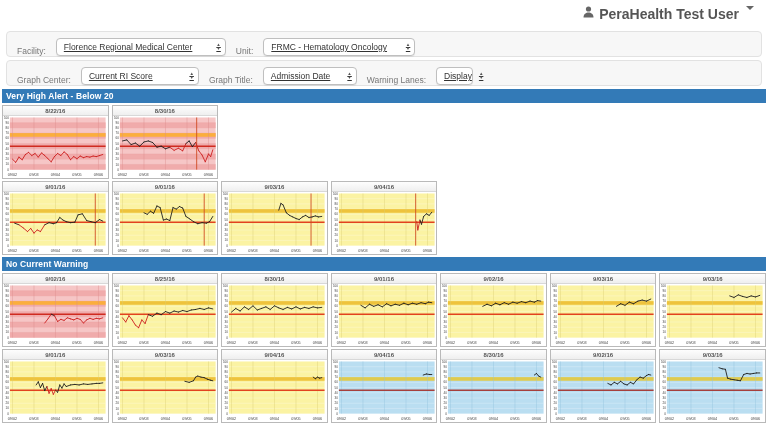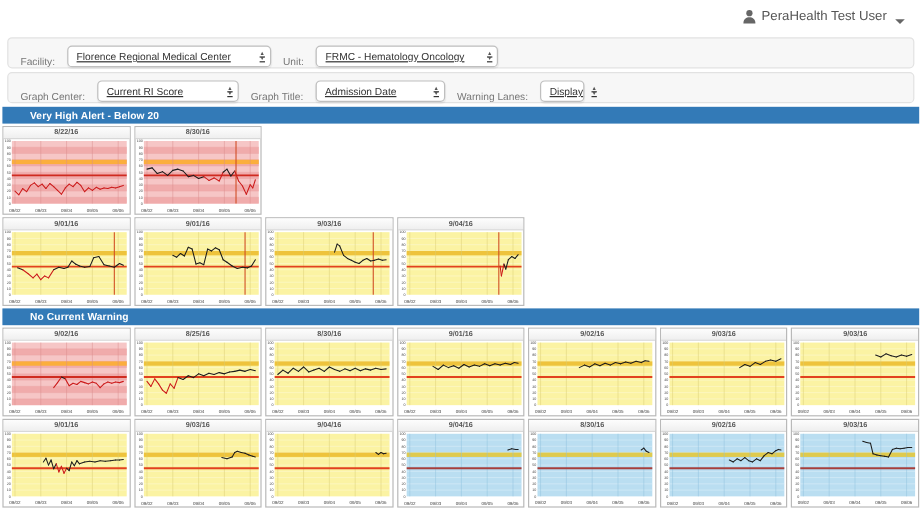--- a/index.html
+++ b/index.html
@@ -7,21 +7,21 @@
     --panel-bg:#f7f7f7;
     --panel-border:#e2e2e2;
   }
   *{box-sizing:border-box;margin:0;padding:0;}
   body{
     width:768px;height:437px;overflow:hidden;background:#fff;
     font-family:"Liberation Sans", sans-serif;color:#333;
   }
   
   .topbar{height:28px;display:flex;justify-content:flex-end;align-items:center;padding:0 14px;background:#fff;}
-  .user-menu{display:flex;align-items:flex-end;gap:5px;color:#555;font-size:11px;cursor:pointer;}
+  .user-menu{display:flex;align-items:flex-start;gap:5px;color:#555;font-size:14px;cursor:pointer;font-weight:bold;}
   .user-menu svg{display:block;}
   .caret{width:0;height:0;border-left:4px solid transparent;border-right:4px solid transparent;border-top:4px solid #666;margin-left:2px;}
   
   .filter-panel{
     margin:3px 6px;background:var(--panel-bg);border:1px solid var(--panel-border);
     border-radius:4px;padding:0 10px;display:flex;align-items:flex-end;gap:10px;height:26px;
   }
   .filter-panel label{font-size:8.5px;color:#777;white-space:nowrap;}
   .select{
     display:inline-flex;align-items:center;justify-content:space-between;
@@ -30,21 +30,21 @@
     white-space:nowrap;
     text-decoration:underline;
   }
   .stepper{display:flex;flex-direction:column;align-items:center;margin-left:7px;color:#555;}
   .stepper i{font-style:normal;font-size:4.5px;line-height:4.5px;}
   .stepper i.up::before{content:"▲";}
   .stepper i.dn::before{content:"▼";}
   
   .section-header{
     background:var(--header-bg);color:#fff;font-size:8.5px;font-weight:bold;
-    padding:2px 23px;margin:2px 2px 0 2px;letter-spacing:.1px;
+    padding:2px 4px;margin:2px 2px 0 2px;letter-spacing:.1px;
   }
   .chart-grid{
     display:grid;grid-template-columns:repeat(7,1fr);gap:2px 3px;margin:2px 2px 1px 2px;
   }
   .chart{border:1px solid #b9b9b9;background:#fff;cursor:pointer;}
   .chart-title{
     height:10px;background:linear-gradient(#fdfdfd,#efefef);border-bottom:1px solid #d8d8d8;
     font-size:6px;font-weight:bold;color:#555;text-align:center;line-height:10px;
   }
   .plot{width:100%;height:62px;display:block;}
@@ -87,21 +87,21 @@
 <div class="filter-panel">
   <label>Graph Center:</label>
   <div class="select" style="width:118px">
     <span>Current RI Score</span>
     <span class="stepper">
         <i class="up"></i>
         <i class="dn"></i>
       </span>
   </div>
   <label>Graph Title:</label>
-  <div class="select" style="width:108px">
+  <div class="select" style="width:94px">
     <span>Admission Date</span>
     <span class="stepper">
         <i class="up"></i>
         <i class="dn"></i>
       </span>
   </div>
   <label>Warning Lanes:</label>
   <div class="select" style="width:37px">
     <span>Display</span>
     <span class="stepper">

